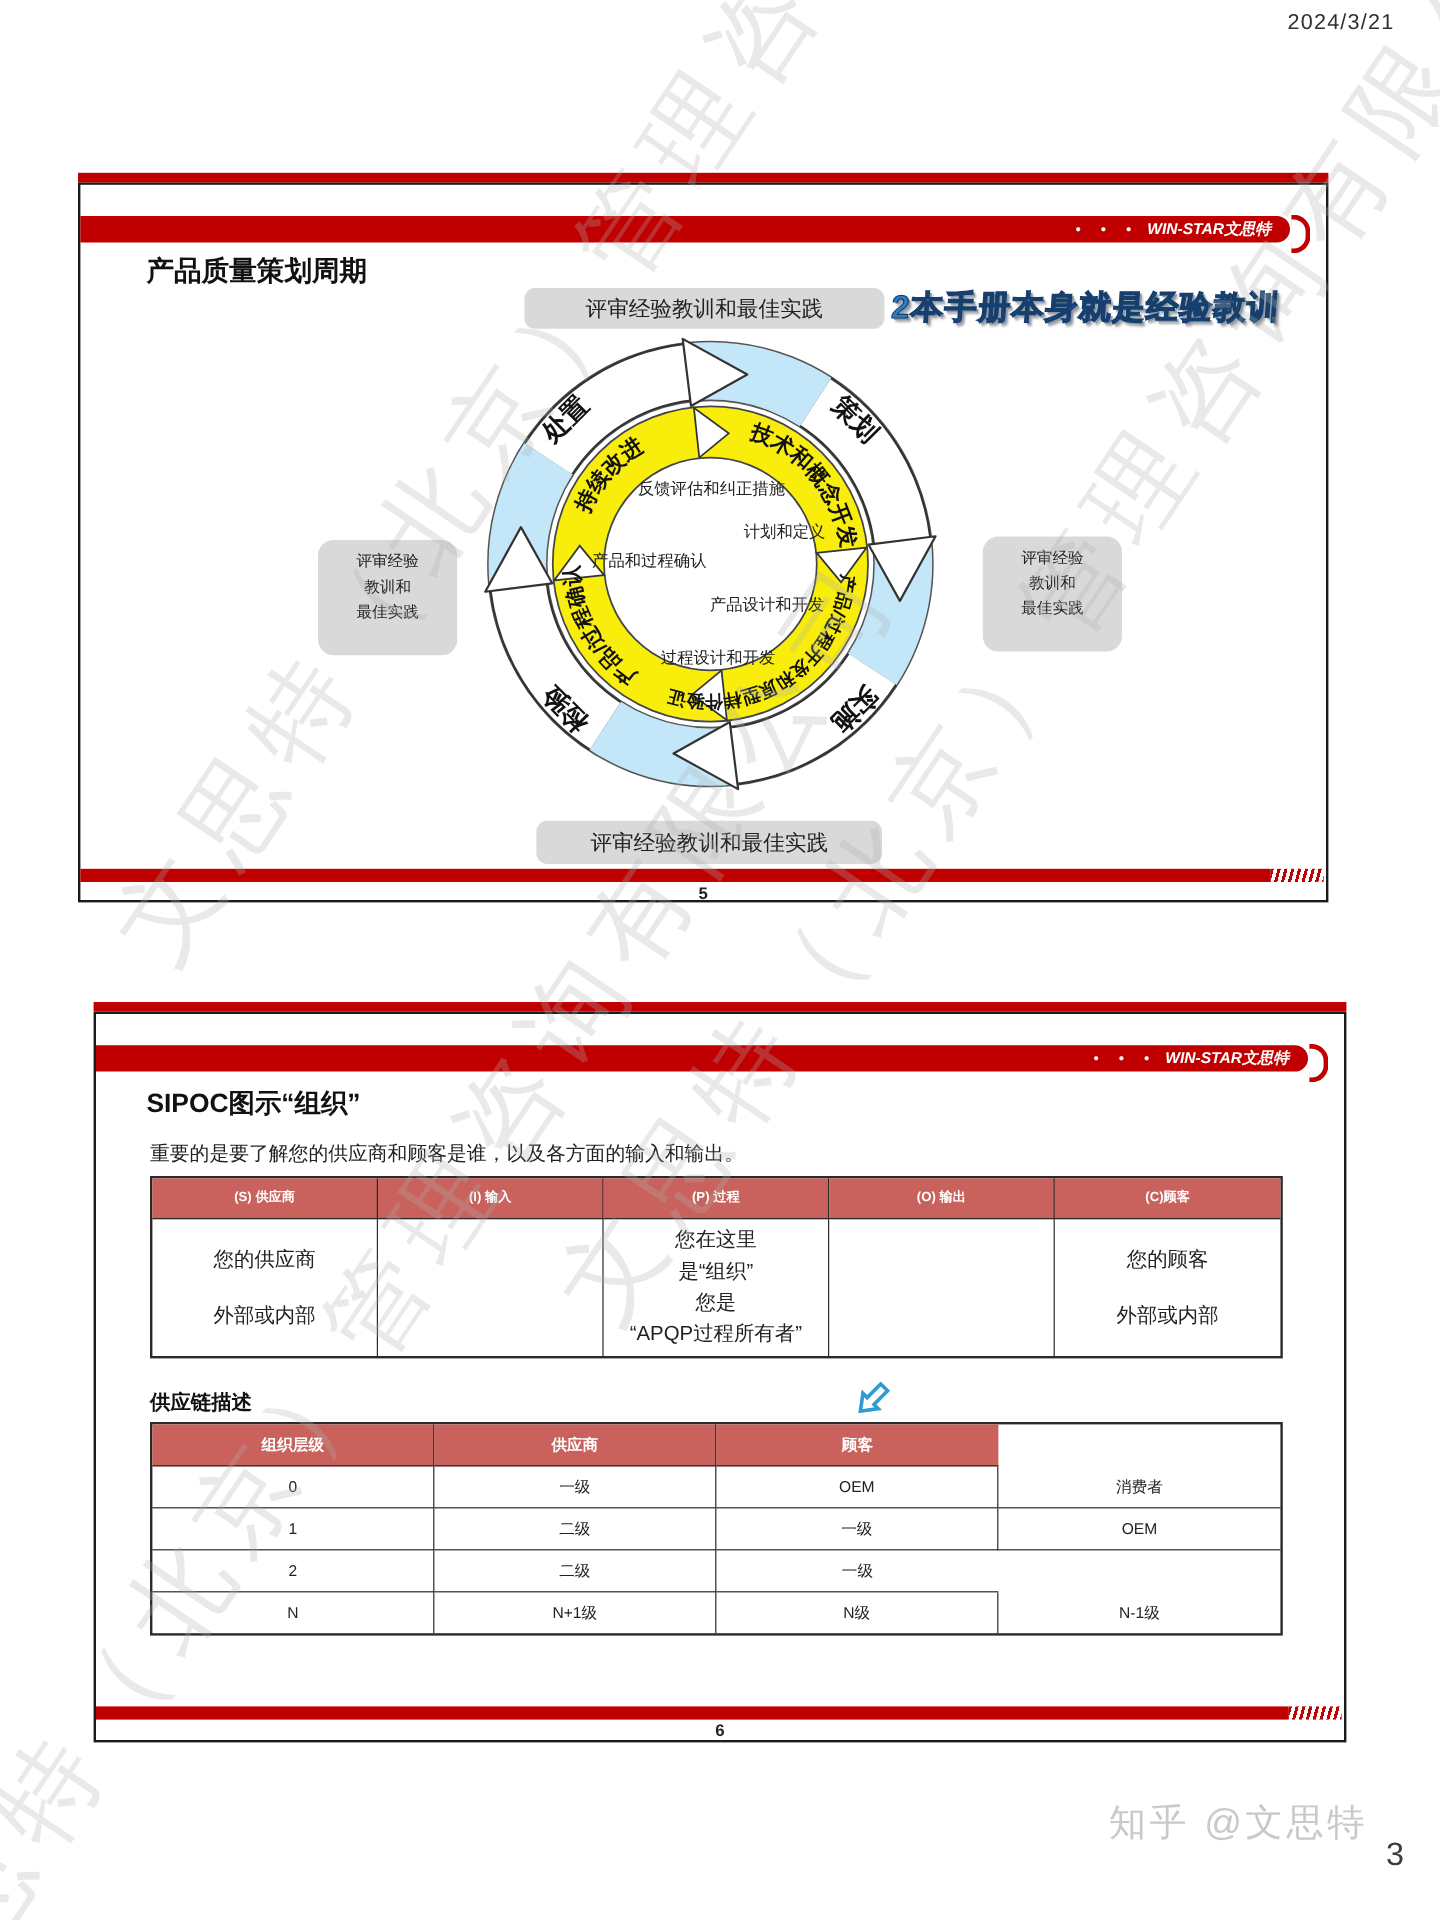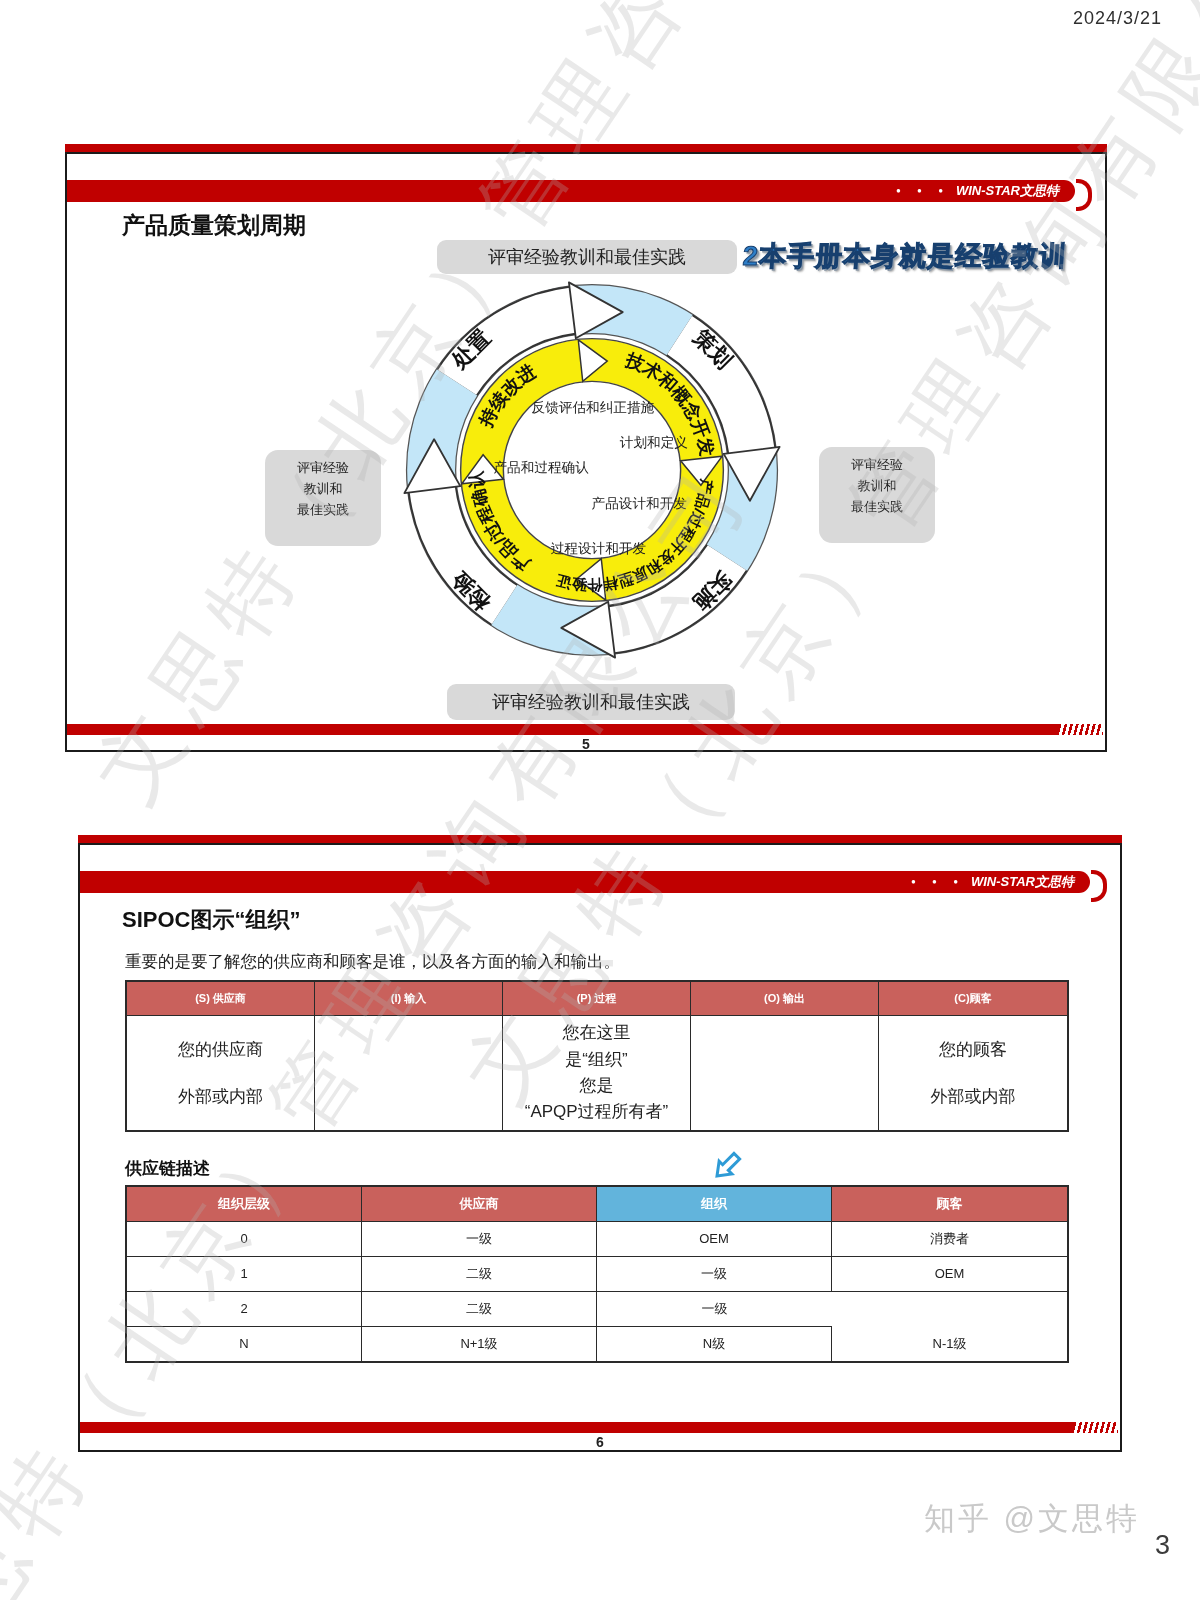--- a/index.html
+++ b/index.html
@@ -213,21 +213,20 @@
     <svg class="blue-arrow" viewBox="0 0 38 38">
       <g transform="translate(7,31) rotate(-45)">
         <polygon points="0,0 12,-9 12,-4 28,-4 28,4 12,4 12,9" fill="#fff" stroke="#2E9BD6" stroke-width="3" stroke-linejoin="miter"></polygon>
       </g>
     </svg>
 
     <div class="chain">
       <div class="row">
         <div class="cell hc">组织层级</div>
         <div class="cell hc">供应商</div>
-        <div class="cell hc blue">组织</div>
         <div class="cell hc">顾客</div>
       </div>
       <div class="row">
         <div class="cell">0</div>
         <div class="cell">一级</div>
         <div class="cell">OEM</div>
         <div class="cell">消费者</div>
       </div>
       <div class="row">
         <div class="cell">1</div>

